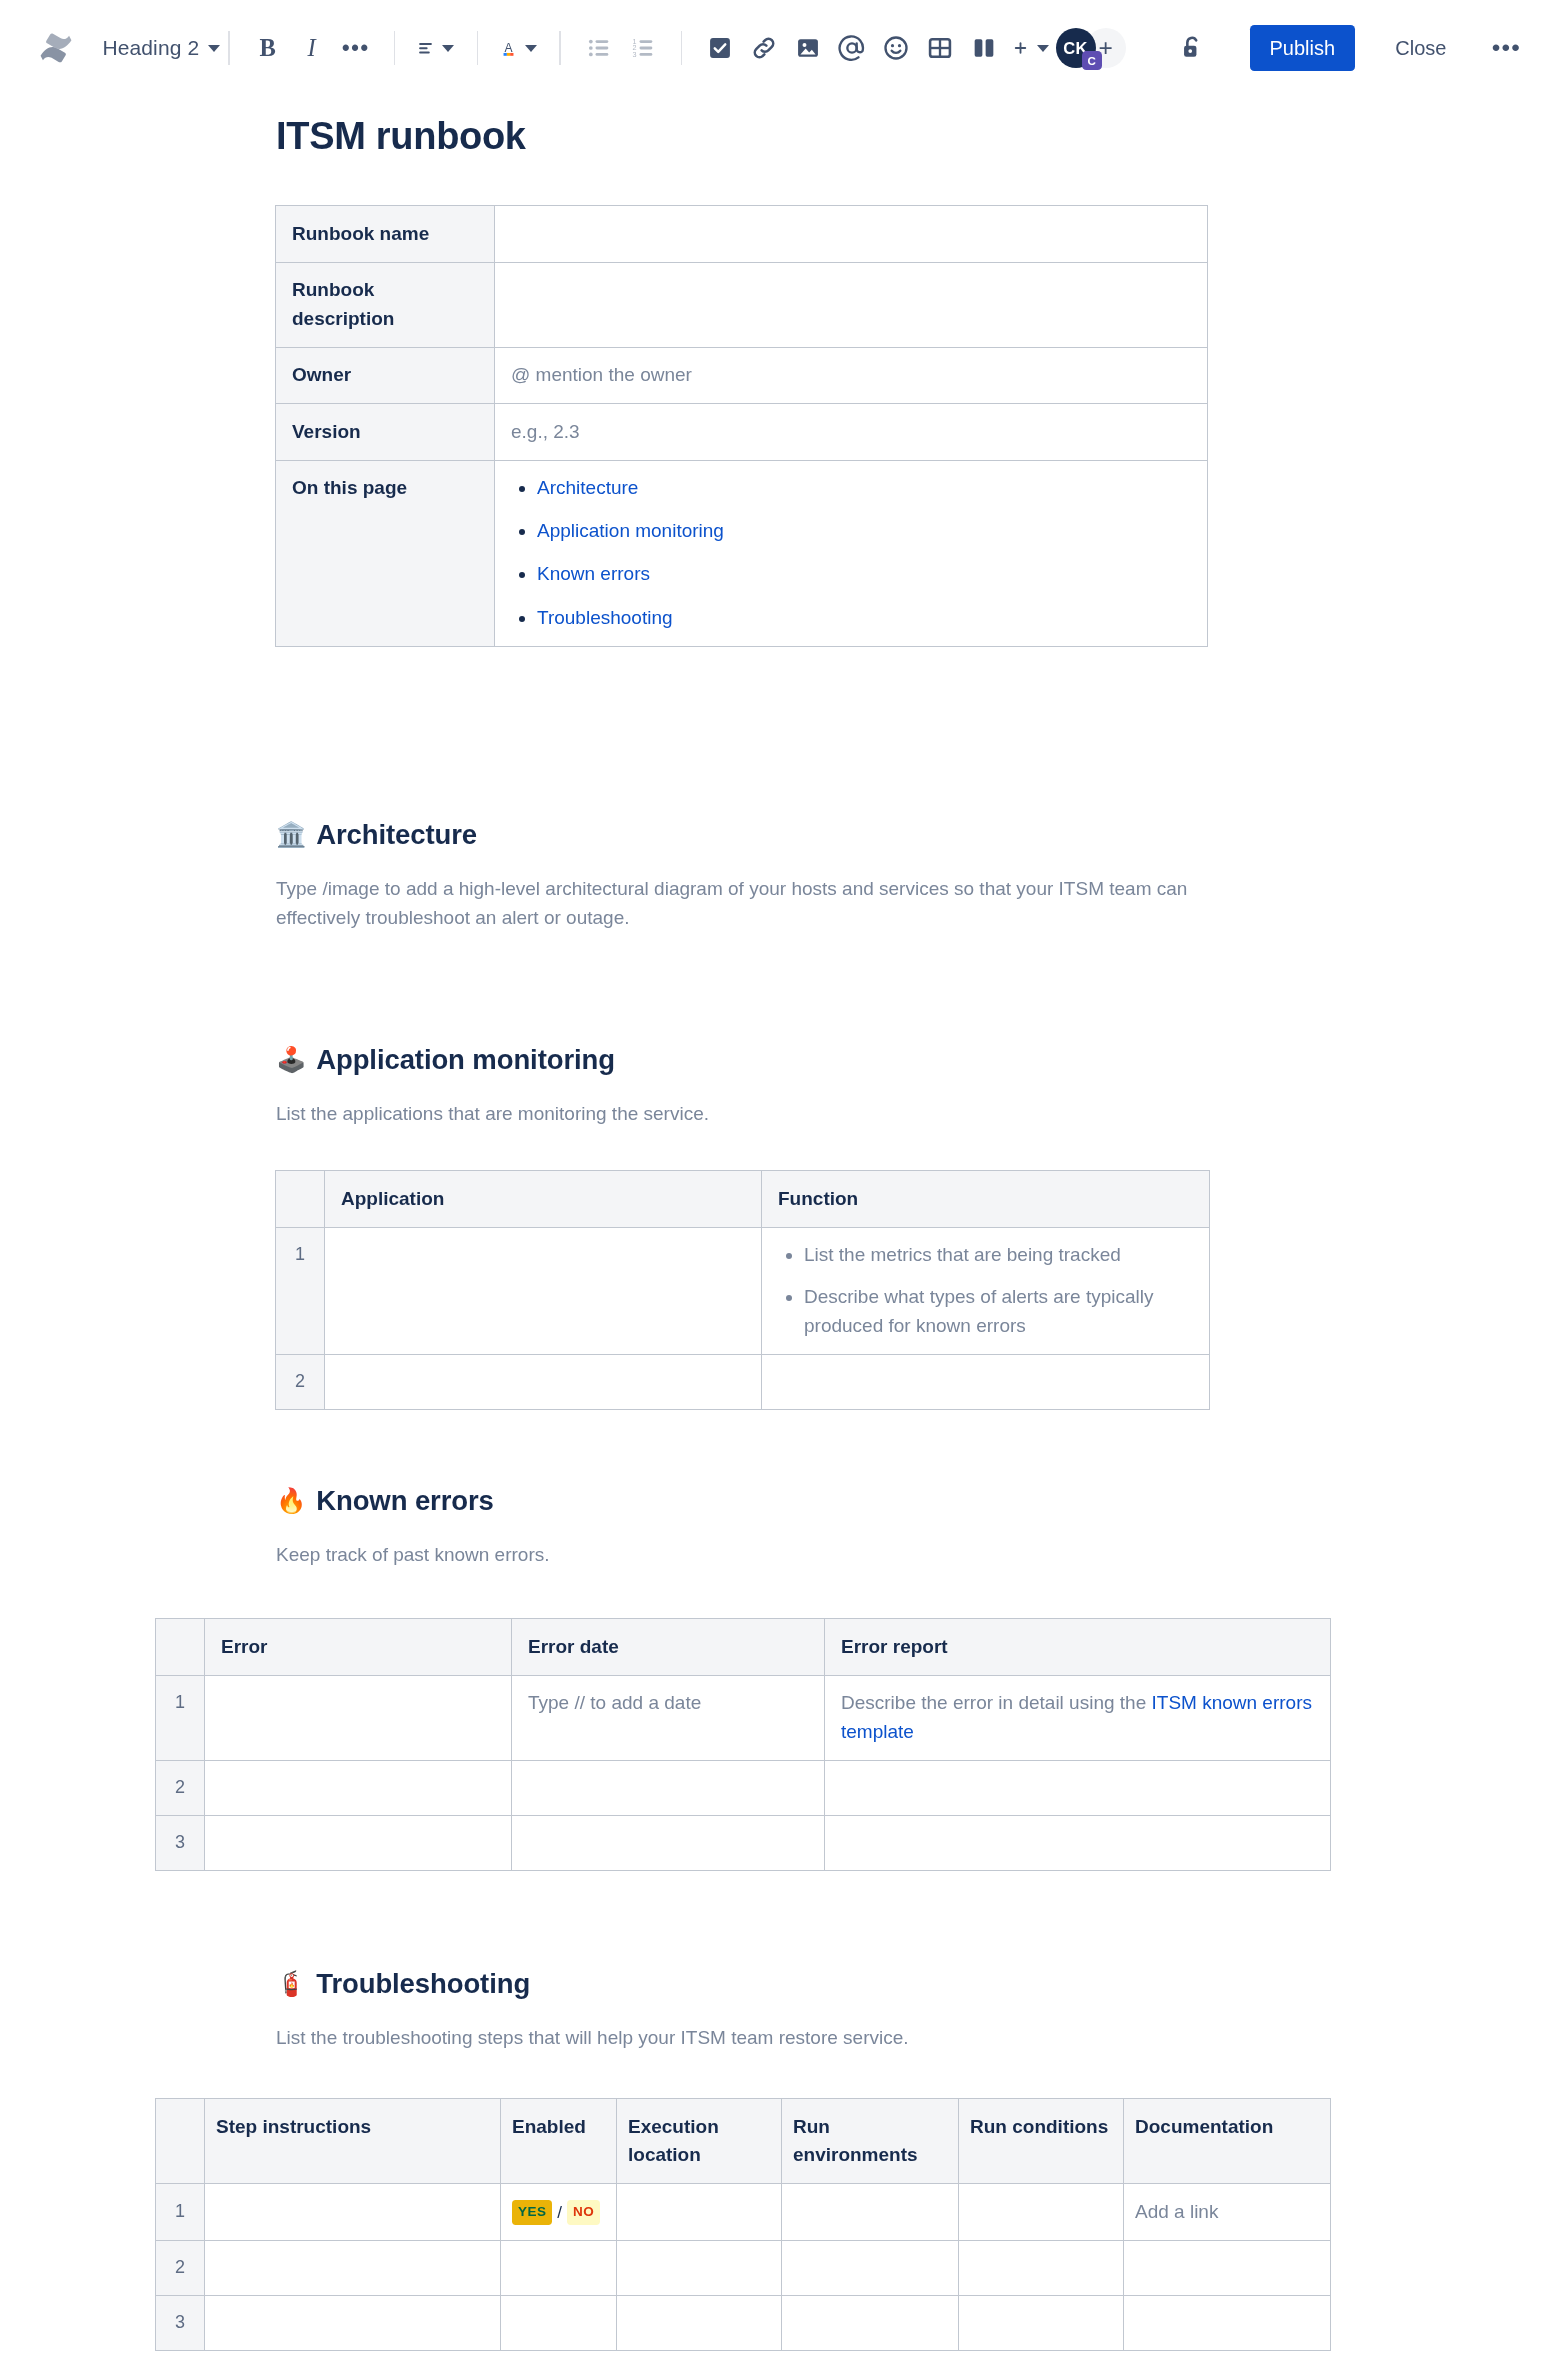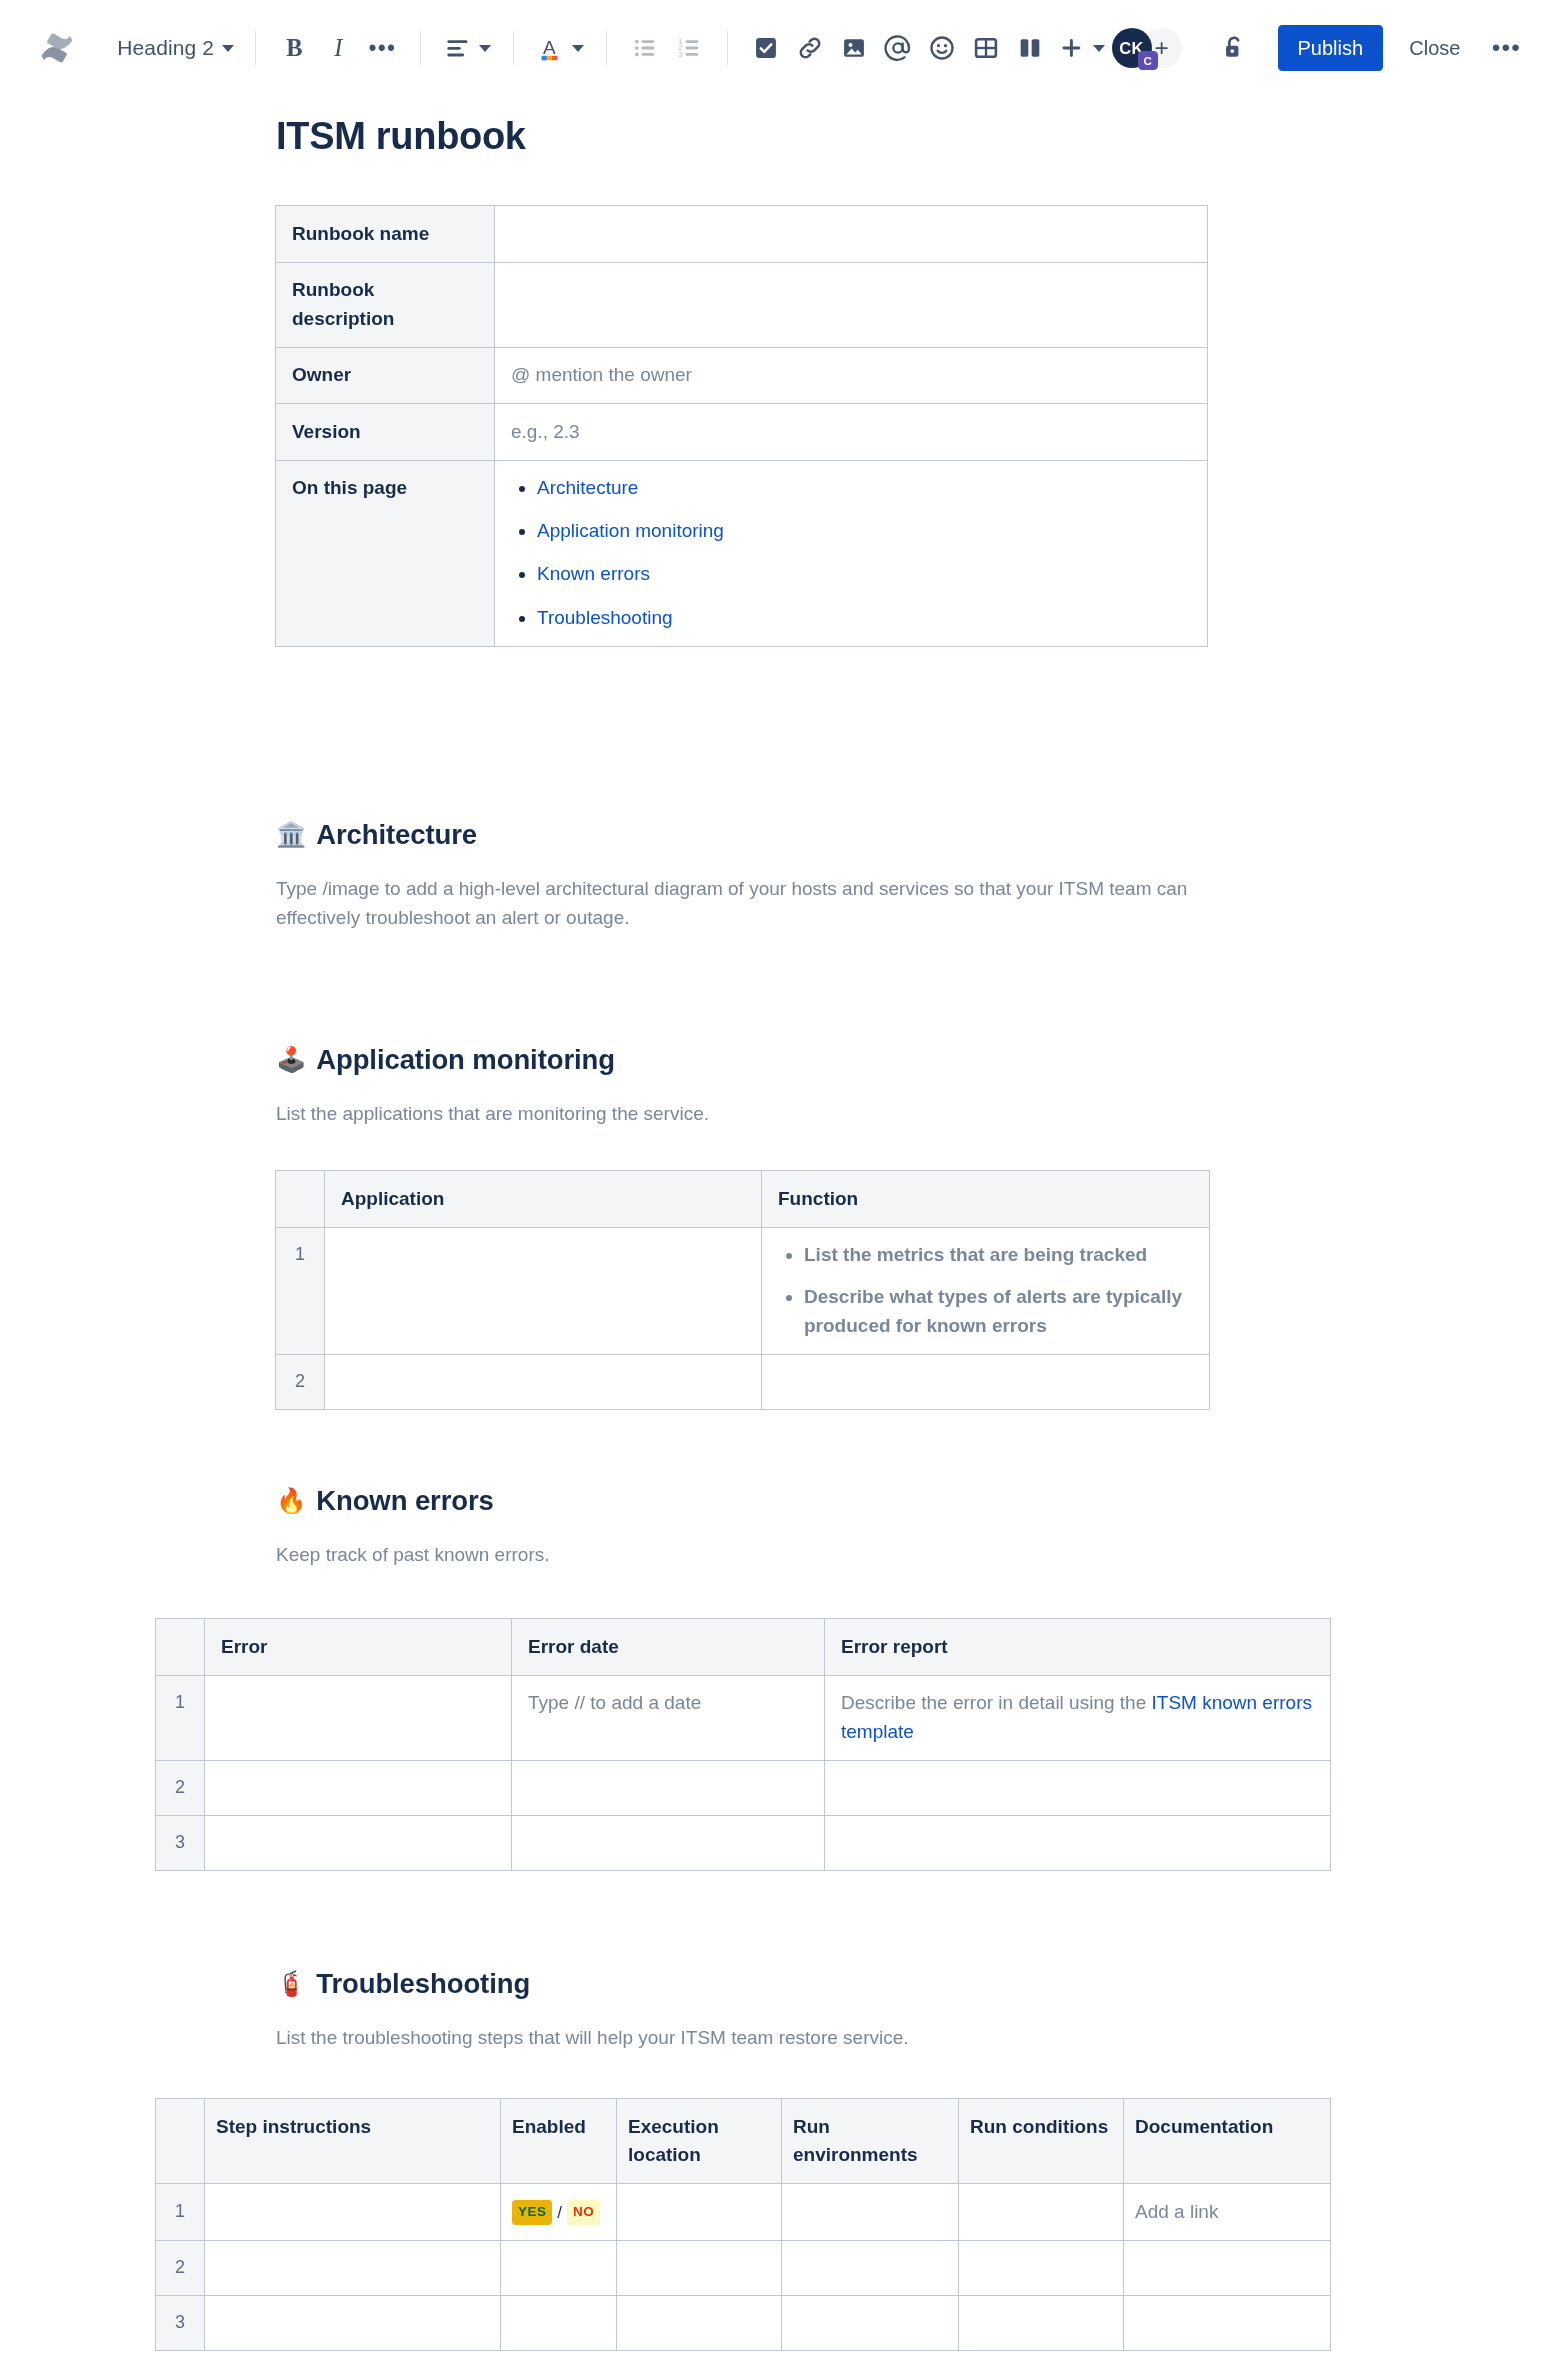--- a/index.html
+++ b/index.html
@@ -27,21 +27,21 @@
     color: #42526E; cursor: pointer; padding: 0 6.1px; gap: 6.1px;
   }
   .tb-style-label { font-size: 21px; color: #42526E; white-space: nowrap; letter-spacing: 0.1px; }
   .chev { width: 0; height: 0; border-left: 6.7px solid transparent; border-right: 6.7px solid transparent;
           border-top: 7.3px solid #42526E; margin-left: 2.4px; flex: none; }
   .tb-icon { width: 28px; height: 28px; display: block; }
   .tb-bold { font-size: 24.5px; font-weight: bold; color: #42526E; font-family: "Liberation Serif", serif;}
   .tb-ital { font-size: 24.5px; font-style: italic; color: #42526E; font-family: "Liberation Serif", serif;}
   .tb-dots { font-size: 23px; color: #42526E; letter-spacing: 1.2px; line-height: 6.1px; }
 
-  .toolbar-right { margin-left: auto; display: flex; align-items: center; gap: 2px; padding-right: 12.2px;}
+  .toolbar-right { margin-left: auto; display: flex; align-items: center; gap: 16px; padding-right: 12.2px;}
   .avatar-stack { display: flex; align-items: center; position: relative; margin-right: 4.9px; }
   .avatar {
     width: 40px; height: 40px; border-radius: 50%; background: #172B4D; color: #fff;
     display: flex; align-items: center; justify-content: center;
     font-size: 16.5px; font-weight: bold; letter-spacing: 0.3px; position: relative; z-index: 2;
   }
   .avatar-badge {
     position: absolute; bottom: -2.4px; right: -6.1px; width: 19.6px; height: 19.6px; border-radius: 4.3px;
     background: #5E4DB2; color: #fff; font-size: 11.6px; font-weight: bold;
     display: flex; align-items: center; justify-content: center; z-index: 3;
@@ -76,21 +76,21 @@
   
   table { border-collapse: collapse; table-layout: fixed; }
   td, th { border: 1.2px solid #C1C7D0; vertical-align: top; padding: 13.5px 16px;
            font-size: 19px; line-height: 1.5; color: #172B4D; }
   th { background: #F4F5F7; font-weight: bold; text-align: left; }
   td.hdr-cell { background: #F4F5F7; font-weight: bold; }
   td.num-cell { background: #F4F5F7; color: #5E6C84; font-size: 18px; text-align: center;
                 padding: 13.5px 3.7px; font-weight: normal; }
   .placeholder { color: #7A869A; }
   a.doclink { color: #0C52CC; text-decoration: none; cursor: pointer; }
-  ul.cell-list { margin: 0; padding-left: 26px; font-weight: bold; }
+  ul.cell-list { margin: 0; padding-left: 26px; }
   ul.cell-list li { margin: 0 0 13.5px 0; color: #7A869A; }
   ul.cell-list li:last-child { margin-bottom: 0; }
   ul.toc { margin: 0; padding-left: 26px; }
   ul.toc li { margin: 0 0 14.7px 0; }
   ul.toc li:last-child { margin-bottom: 0; }
 
   
   .tbl-info { position: absolute; left: 275px; top: 108px; width: 933px; }
   .tbl-info td.hdr-cell { width: 219px; }
 

